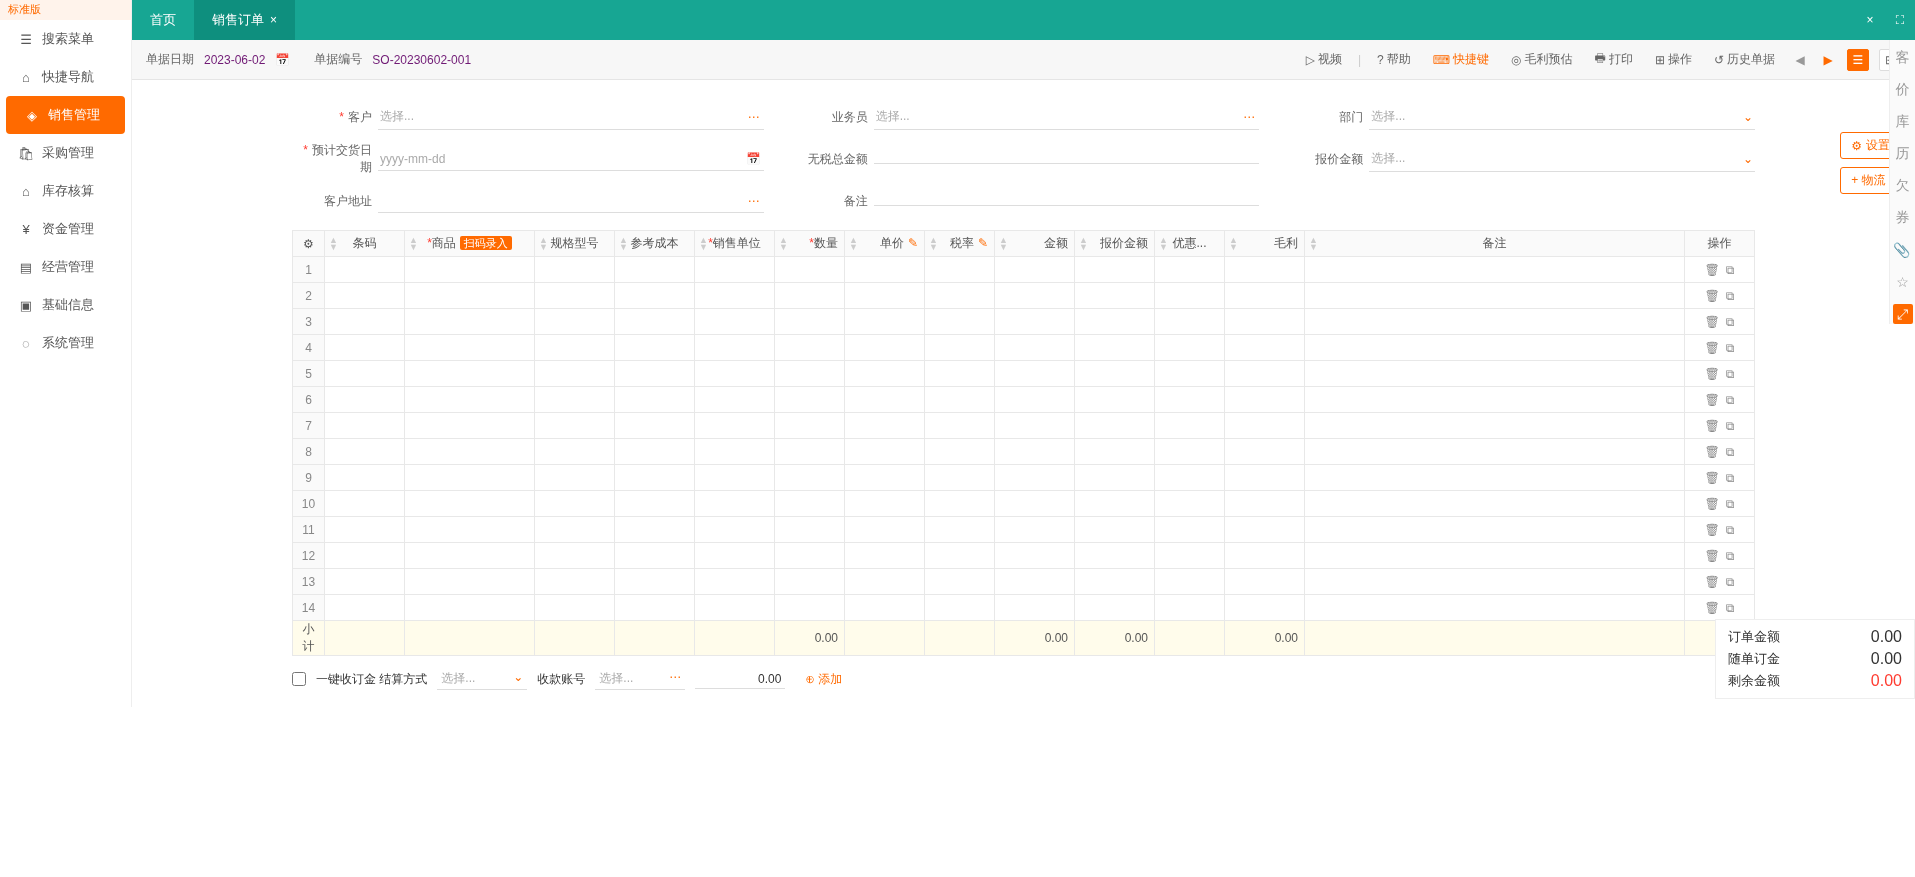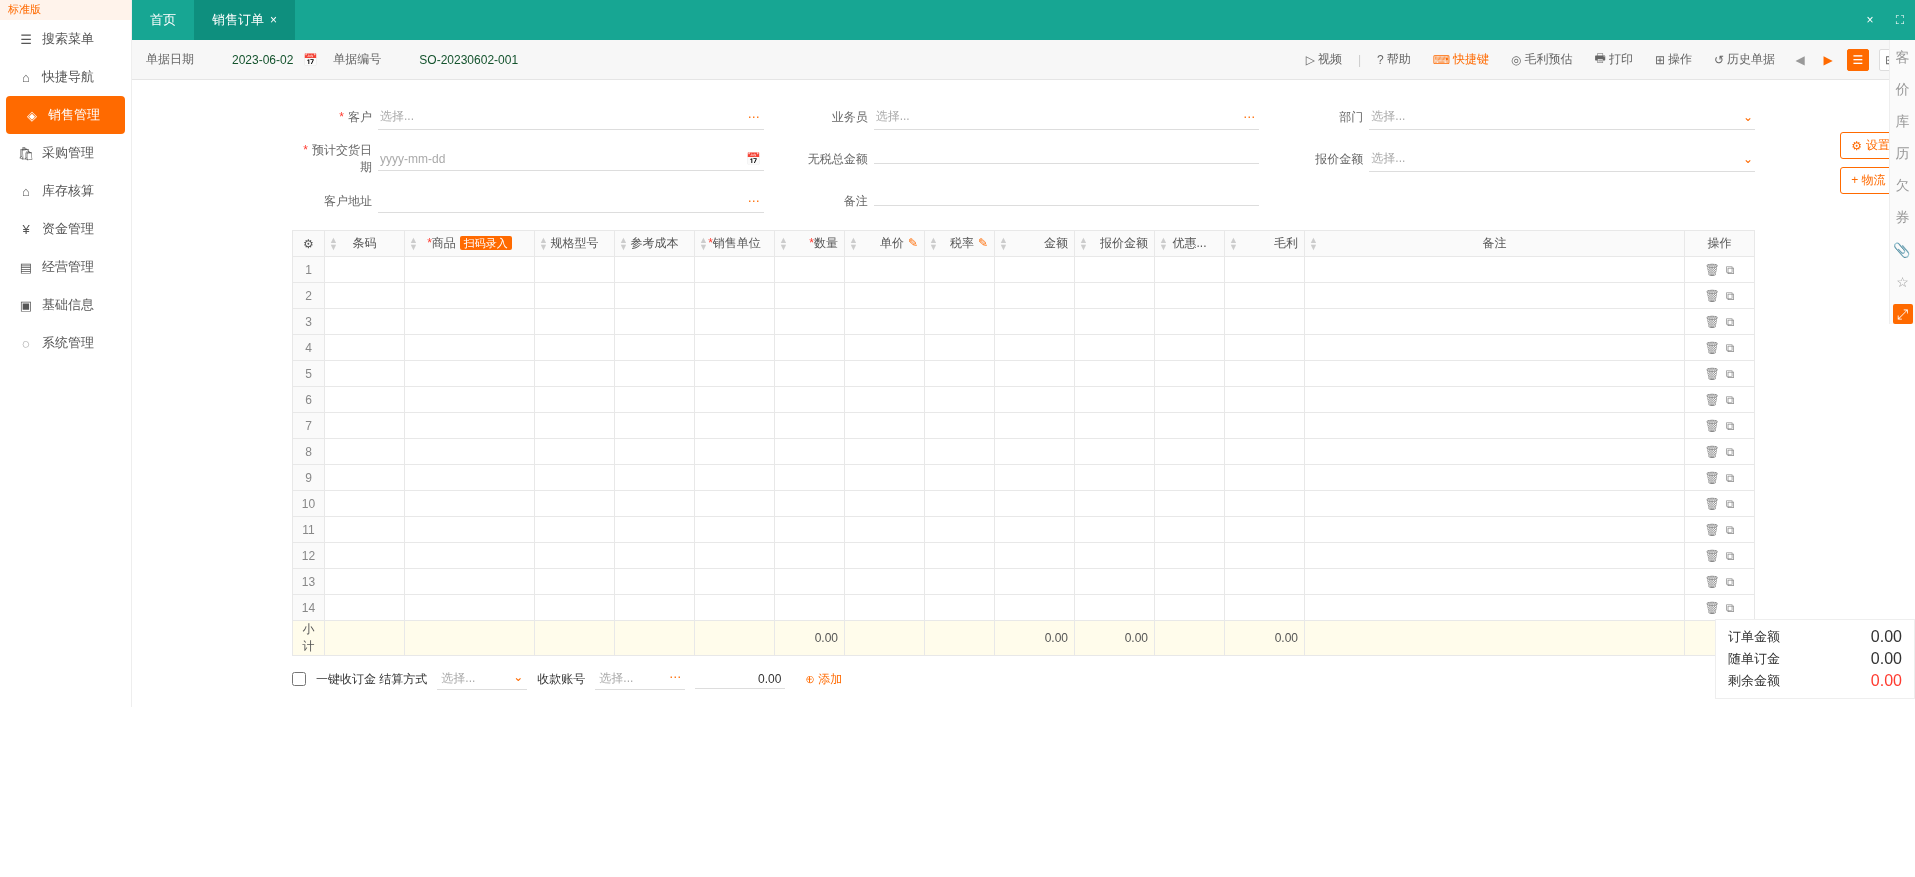--- a/index.html
+++ b/index.html
@@ -12,21 +12,21 @@
 .sb-icon { width: 16px; height: 16px; display: inline-flex; align-items: center; justify-content: center; }
 .main { flex: 1; display: flex; flex-direction: column; background: #f5f5f5; position: relative; }
 .tabs { background: #17a693; display: flex; height: 40px; align-items: stretch; }
 .tab { display: flex; align-items: center; padding: 0 18px; color: #fff; cursor: pointer; font-size: 13px; gap: 6px; }
 .tab.active { background: #0e8f7e; }
 .tab-close { cursor: pointer; font-size: 12px; }
 .tabs-right { margin-left: auto; display: flex; align-items: center; }
 .tabs-right .ico { width: 30px; height: 40px; display: flex; align-items: center; justify-content: center; color: #fff; cursor: pointer; }
 .toolbar { background: #f7f7f7; height: 40px; display: flex; align-items: center; padding: 0 14px; gap: 10px; border-bottom: 1px solid #e5e5e5; }
 .toolbar .lbl { color: #666; }
-.toolbar .val { color: #14532d; margin-left: 28px; }
+.toolbar .val { color: #701a75; }
 .toolbar .date-ico { color: #ff6a00; cursor: pointer; }
 .toolbar .spacer { flex: 1; }
 .toolbar .tb-link { display: flex; align-items: center; gap: 3px; color: #666; cursor: pointer; padding: 0 6px; font-size: 12px; }
 .toolbar .sep { color: #ccc; }
 .toolbar .arrow-btn { width: 18px; text-align: center; color: #999; cursor: pointer; }
 .toolbar .view-btn { width: 22px; height: 22px; display: inline-flex; align-items: center; justify-content: center; border: 1px solid #ddd; border-radius: 2px; cursor: pointer; background: #fff; color: #666; }
 .toolbar .view-btn.active { background: #ff6a00; color: #fff; border-color: #ff6a00; }
 .content { background: #fff; margin: 0; padding: 12px 0 0 0; flex: 1; overflow: auto; position: relative; }
 .form-area { padding: 0 160px 0 160px; }
 .form-row { display: flex; align-items: center; height: 42px; gap: 24px; }
@@ -124,21 +124,21 @@
       <div class="tabs-right">
         <div class="ico">×</div>
         <div class="ico">⛶</div>
       </div>
     </div>
 
     <div class="toolbar">
       <span class="lbl">单据日期</span>
       <span class="val">2023-06-02</span>
       <span class="date-ico">📅</span>
-      <span class="lbl" style="margin-left:5px">单据编号</span>
+      <span class="lbl" style="margin-left:14px">单据编号</span>
       <span class="val">SO-20230602-001</span>
       <span class="spacer"></span>
       <span class="tb-link">
           <span>▷</span>
           <span>视频</span>
         </span>
       <span class="sep">|</span>
       <span class="tb-link">
           <span>?</span>
           <span>帮助</span>

